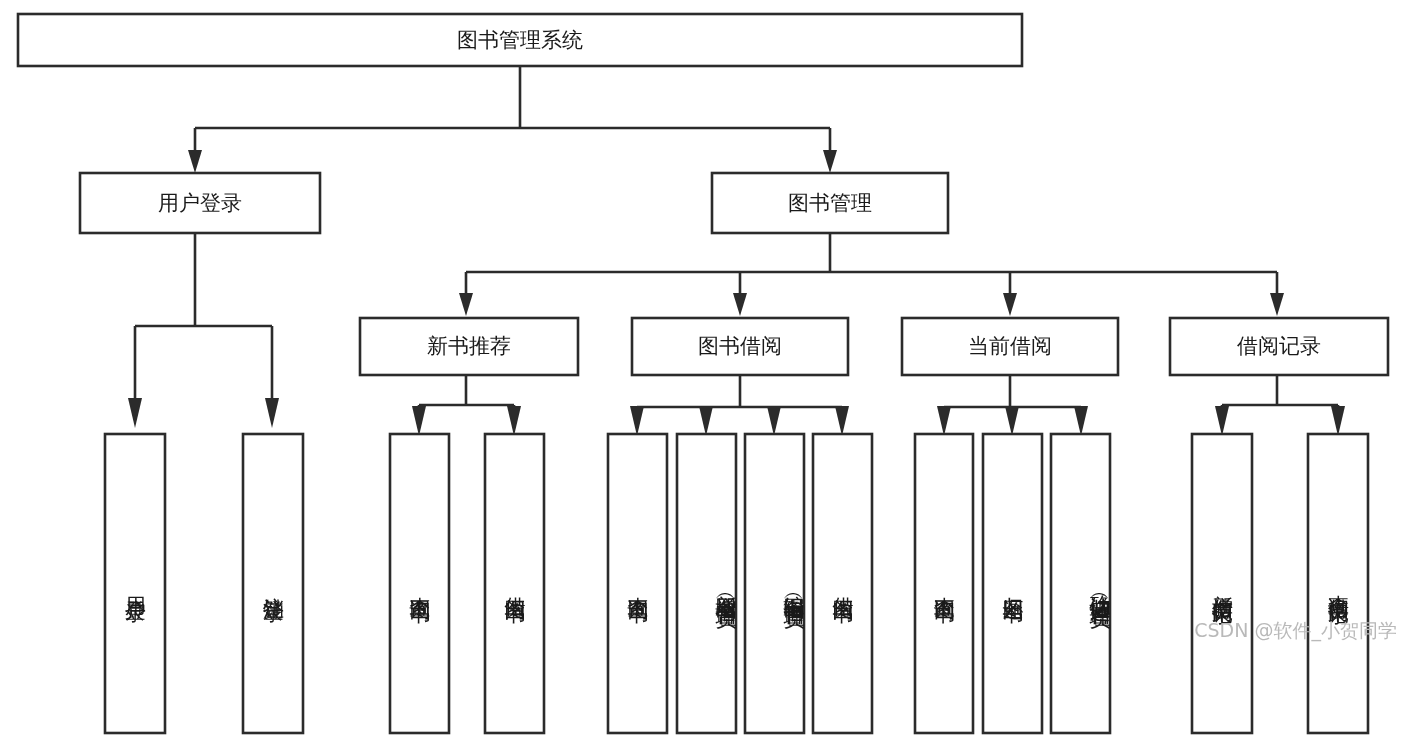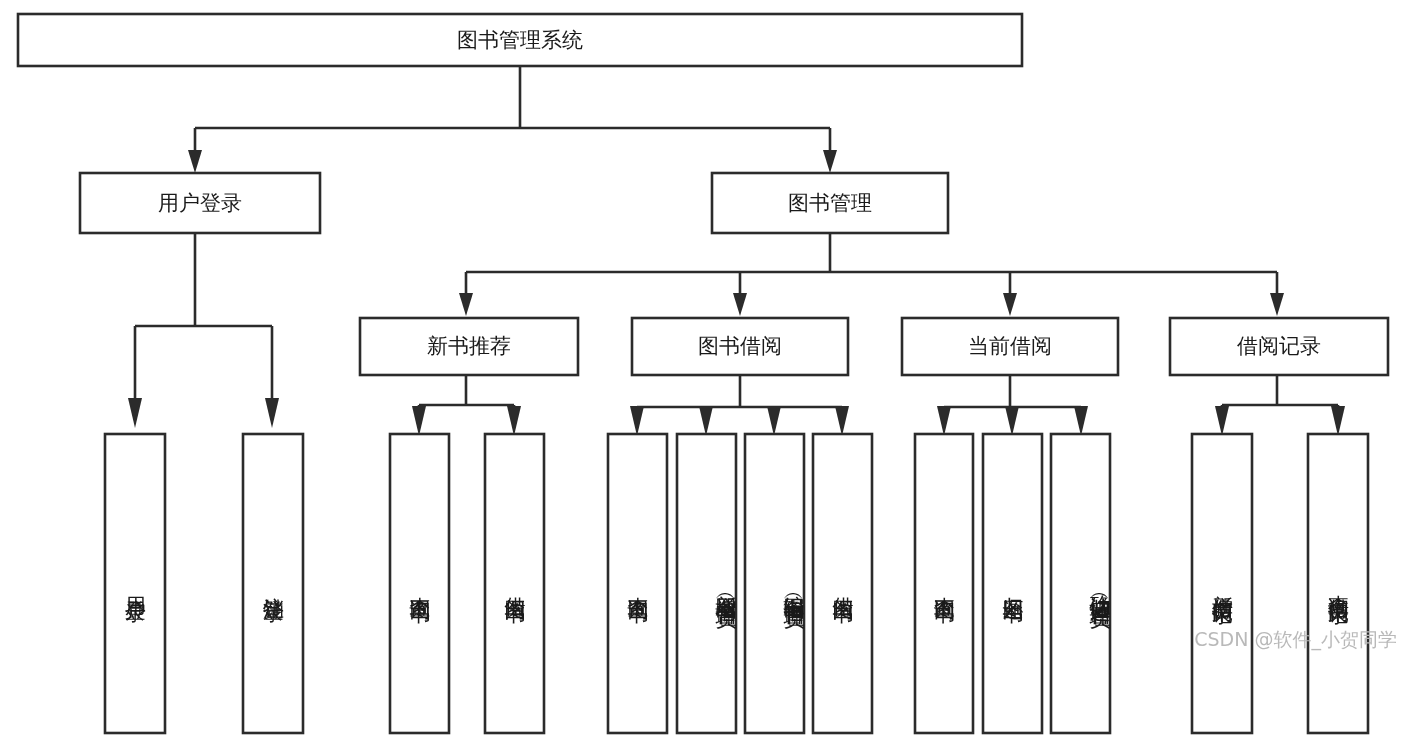--- a/index.html
+++ b/index.html
@@ -27,21 +27,21 @@
     font-size:21px;
     color:#1a1a1a;
     letter-spacing:2px;
     line-height:1;
     white-space:nowrap;
     text-align:center;
     pointer-events:none;
   }
   .watermark{
     position:absolute;
-    right:8px;bottom:1px;
+    right:8px;bottom:10px;
     font-family:"DejaVu Sans","Liberation Sans",sans-serif;
     font-size:19px;
     color:#b9b9b9;
     white-space:nowrap;
   }
 </style>
 </head>
 <body>
 
 <div id="diagram-root">

